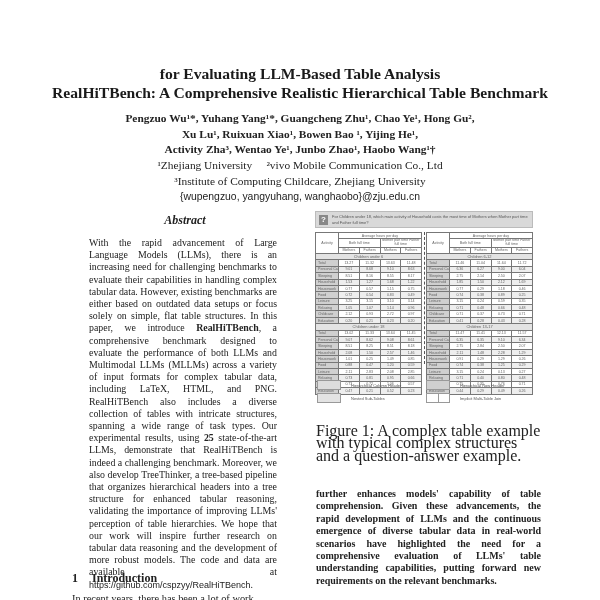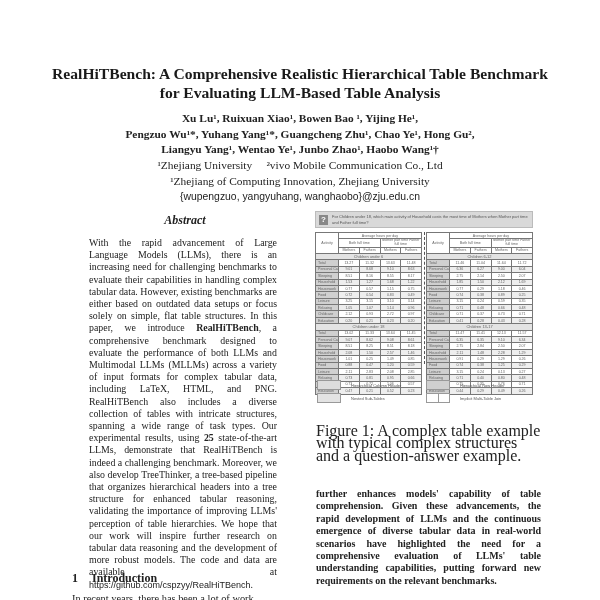--- a/index.html
+++ b/index.html
@@ -35,33 +35,33 @@
   .leg .sw.split::after { content:""; position:absolute; left:11px; top:0; height:8px; border-left:1px solid #999; }
   .caption { position:absolute; top:425px; left:316px; width:225px; font-size:16px; line-height:12.3px; }
   .body-r { position:absolute; top:488px; left:316px; width:225px; font-size:10px; line-height:12.4px; text-align:justify;font-weight:bold; }
   .body-r p { margin:0; }
   .body-r p.ind { text-indent:12px;margin-top:30px; }
 </style>
 </head>
 <body>
 
 <div class="title">
+  <div>for Evaluating LLM-Based Table Analysis</div>
   <div>RealHiTBench: A Comprehensive Realistic Hierarchical Table Benchmark</div>
-  <div>for Evaluating LLM-Based Table Analysis</div>
 </div>
 
 <div class="authors">
+  <div>Pengzuo Wu¹*, Yuhang Yang¹*, Guangcheng Zhu¹, Chao Ye¹, Hong Gu²,</div>
   <div>Xu Lu¹, Ruixuan Xiao¹, Bowen Bao ¹, Yijing He¹,</div>
-  <div>Pengzuo Wu¹*, Yuhang Yang¹*, Guangcheng Zhu¹, Chao Ye¹, Hong Gu²,</div>
-  <div>Liangyu Yang¹, Wentao Ye¹, Junbo Zhao¹, Haobo Wang¹†</div>
+  <div>Activity Zha³, Wentao Ye¹, Junbo Zhao¹, Haobo Wang¹†</div>
 </div>
 
 <div class="affil">
   <div style="white-space:pre;">¹Zhejiang University     ²vivo Mobile Communication Co., Ltd</div>
-  <div>¹Zhejiang of Computing Innovation, Zhejiang University</div>
+  <div>³Institute of Computing Childcare, Zhejiang University</div>
   <div class="mono">{wupengzuo, yangyuhang, wanghaobo}@zju.edu.cn</div>
 </div>
 
 <div class="abs-head">Abstract</div>
 <div class="abs-body"><span>With the rapid advancement of Large Language Models (LLMs), there is an increasing need for challenging benchmarks to evaluate their capabilities in handling complex tabular data. However, existing benchmarks are either based on outdated data setups or focus solely on simple, flat table structures. In this paper, we introduce </span><b>RealHiTBench</b><span>, a comprehensive benchmark designed to evaluate the performance of both LLMs and Multimodal LLMs (MLLMs) across a variety of input formats for complex tabular data, including LaTeX, HTML, and PNG. RealHiTBench also includes a diverse collection of tables with intricate structures, spanning a wide range of task types. Our experimental results, using </span><b>25</b><span> state-of-the-art LLMs, demonstrate that RealHiTBench is indeed a challenging benchmark. Moreover, we also develop TreeThinker, a tree-based pipeline that organizes hierarchical headers into a tree structure for enhanced tabular reasoning, validating the importance of improving LLMs' perception of table hierarchies. We hope that our work will inspire further research on tabular data reasoning and the development of more robust models. The code and data are available at </span><span class="mono">https://github.com/cspzyy/RealHiTBench</span><span>.</span></div>
 
 <div class="intro-head"><span>1</span><span>Introduction</span></div>
 <div class="intro-body">In recent years, there has been a lot of work</div>
 
 <div class="figure">

